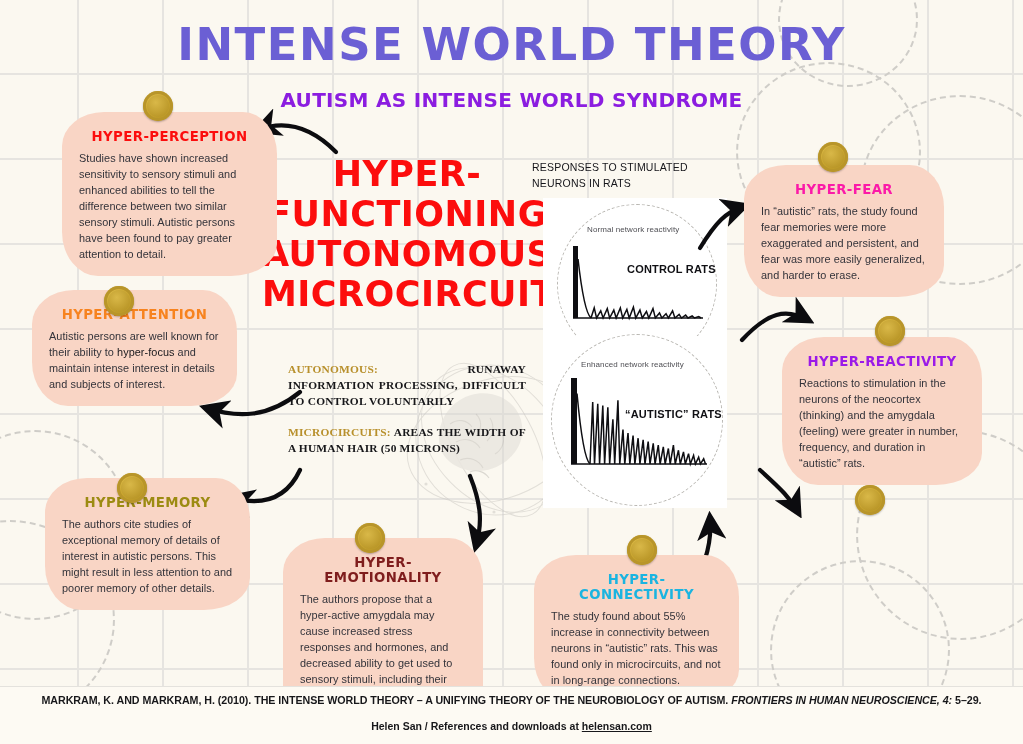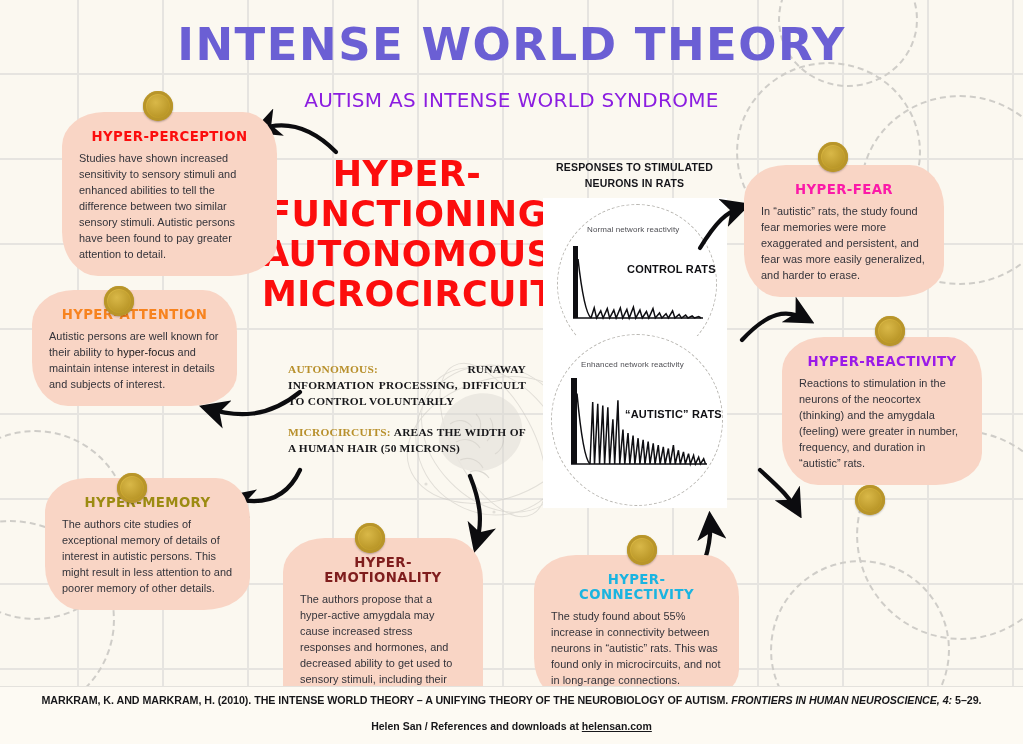--- a/index.html
+++ b/index.html
@@ -60,21 +60,21 @@
     font-weight: bold;
     letter-spacing: 1.5px;
     color: #6b5fd4;
     font-family: "DejaVu Sans", sans-serif;
   }
   .subtitle {
     position: absolute;
     left: 0; right: 0; top: 88px;
     text-align: center;
     font-size: 20px;
-    font-weight: normal;
+    font-weight: bold;
     letter-spacing: .3px;
     color: #8b1de0;
     font-family: "DejaVu Sans", sans-serif;
   }
 
   
   .center-head {
     position: absolute;
     left: 262px; top: 155px;
     width: 290px;
@@ -100,23 +100,23 @@
     font-family: Liberation Serif, serif;
   }
   .defs .term { color: #b8902c; }
   .defs p + p { margin-top: 14px; }
 
   
   .chart-title {
     position: absolute;
     left: 532px; top: 160px;
     width: 205px;
-    text-align: center;
+    text-align: left;
     font-size: 10.5px;
-    font-weight: bold;
+    font-weight: normal;
     letter-spacing: .2px;
     line-height: 1.5;
     color: #15151a;
   }
   .chart-panel {
     position: absolute;
     background: #ffffff;
   }
   .cp-top { left: 543px; top: 198px; width: 184px; height: 146px; }
   .cp-bot { left: 543px; top: 336px; width: 184px; height: 172px; }

